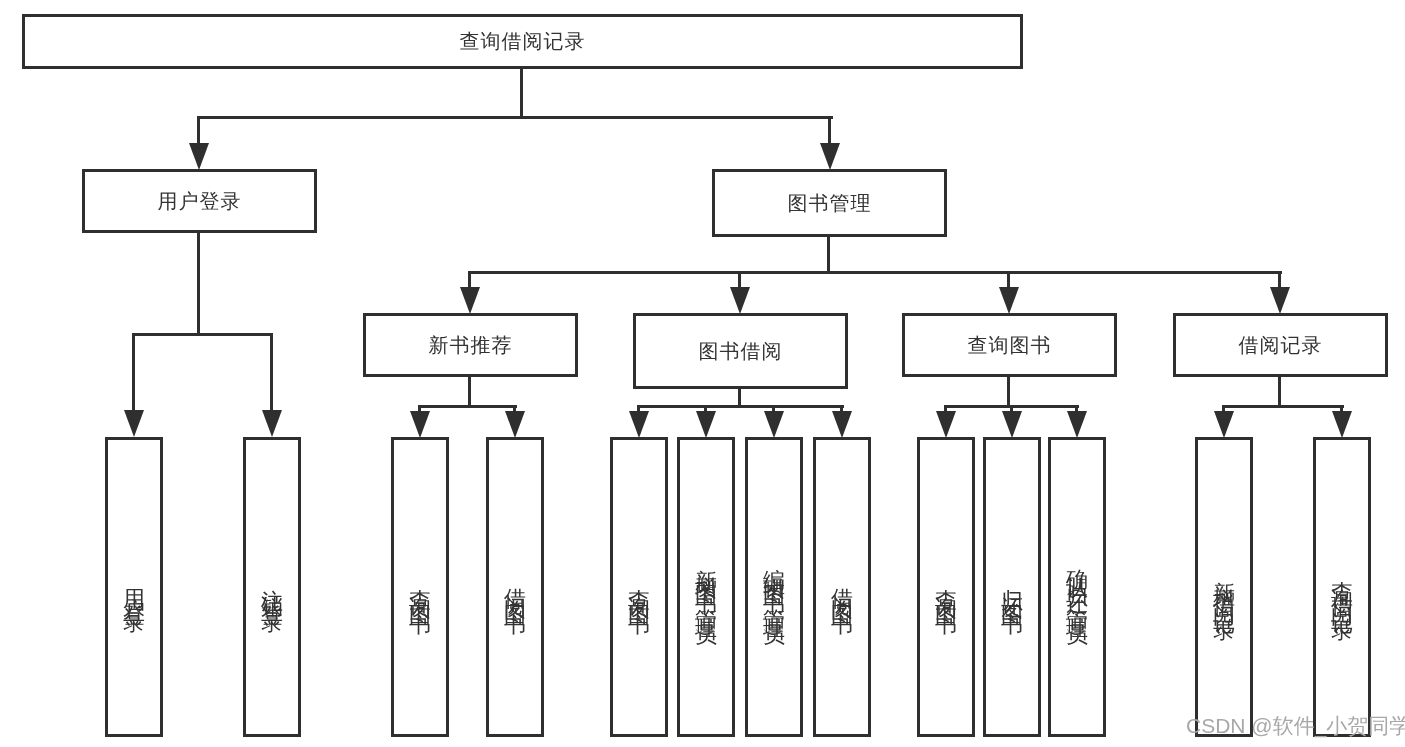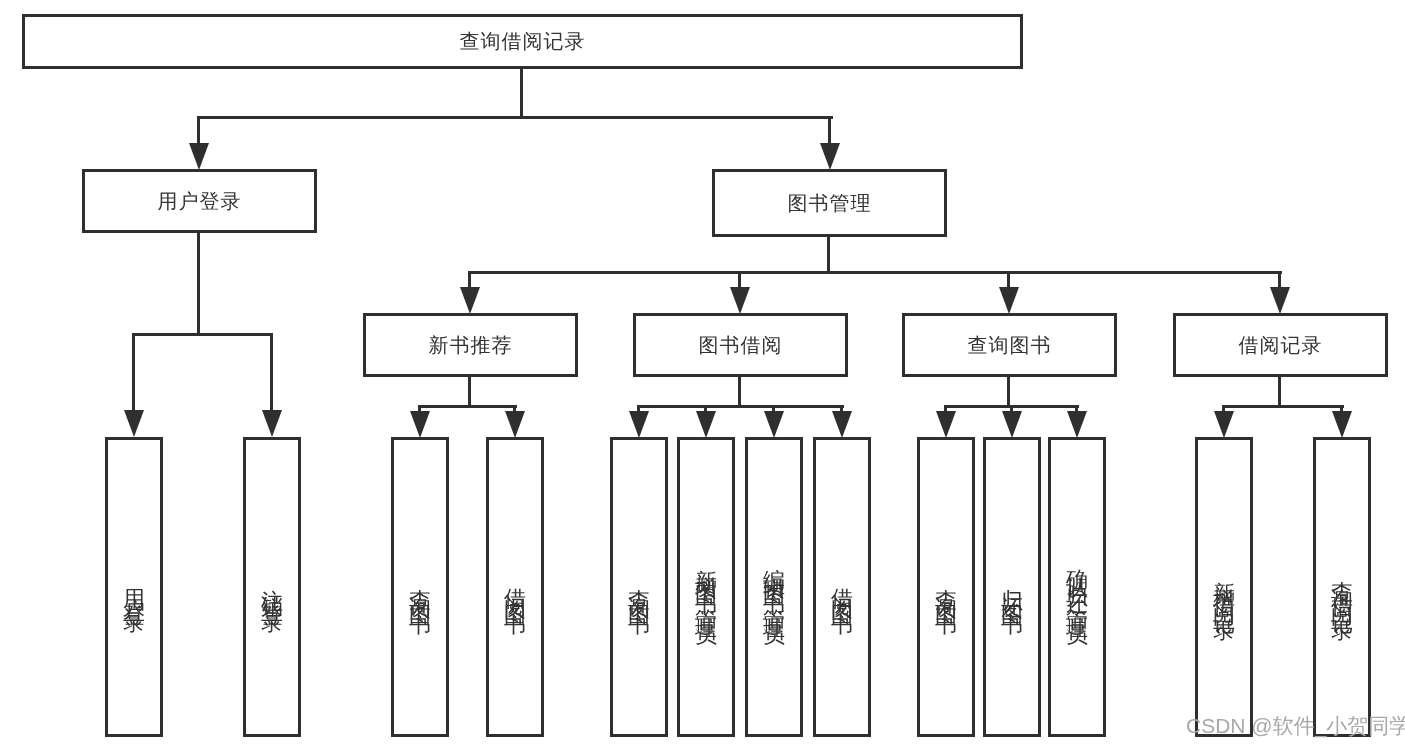--- a/index.html
+++ b/index.html
@@ -88,21 +88,21 @@
   <div class="vline" style="left:1007px;top:271px;height:30px"></div>
   <div class="vline" style="left:1278px;top:271px;height:30px"></div>
   <div class="arrow" style="left:460px;top:287px"></div>
   <div class="arrow" style="left:730px;top:287px"></div>
   <div class="arrow" style="left:999px;top:287px"></div>
   <div class="arrow" style="left:1270px;top:287px"></div>
 
   <div class="box" style="left:363px;top:313px;width:215px;height:64px">
     <span>新书推荐</span>
   </div>
-  <div class="box" style="left:633px;top:313px;width:215px;height:64px">
+  <div class="box" style="left:633px;top:313px;width:215px;height:76px">
     <span>图书借阅</span>
   </div>
   <div class="box" style="left:902px;top:313px;width:215px;height:64px">
     <span>查询图书</span>
   </div>
   <div class="box" style="left:1173px;top:313px;width:215px;height:64px">
     <span>借阅记录</span>
   </div>
 
   <div class="vline" style="left:468px;top:375px;height:33px"></div>

